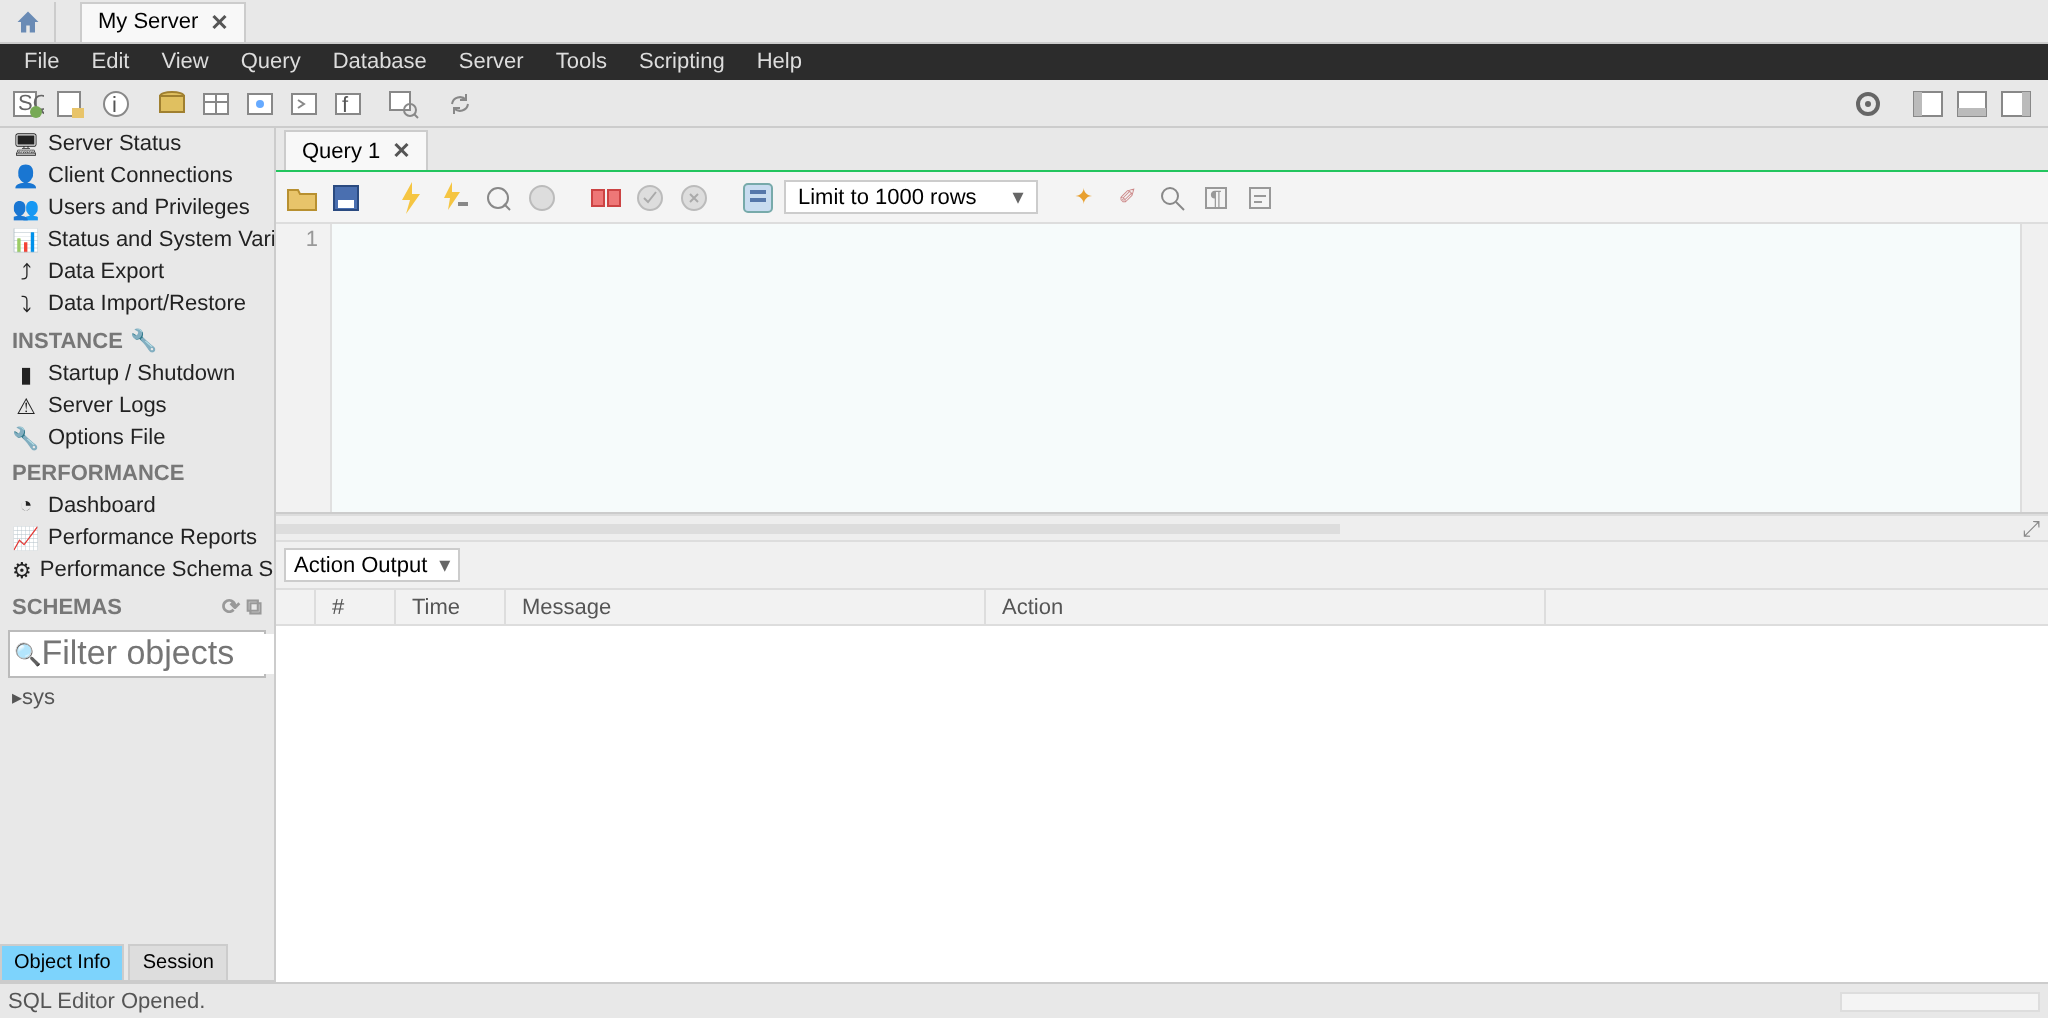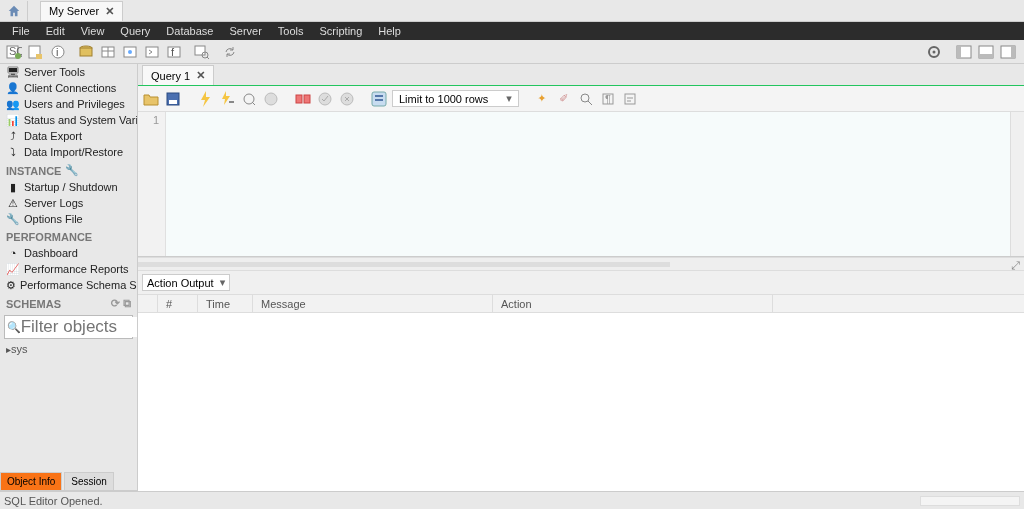--- a/index.html
+++ b/index.html
@@ -26,21 +26,21 @@
   
   .sidebar { width:138px; background:#e8e8e8; border-right:1px solid #ccc; display:flex; flex-direction:column; overflow:hidden; }
   .section-head { font-weight:bold; color:#777; font-size:10px; padding:4px 6px 2px; display:flex; align-items:center; }
   .section-head .collapse { margin-left:auto; color:#999; }
   .nav-item { display:flex; align-items:center; padding:1px 6px; color:#222; white-space:nowrap; }
   .nav-item .ic { width:14px; height:14px; margin-right:4px; display:inline-flex; align-items:center; justify-content:center; }
   .schema-filter { margin:3px 4px; display:flex; align-items:center; border:1px solid #bbb; background:#fff; padding:1px 2px; }
   .schema-filter input { border:none; outline:none; flex:1; font-size:17px; }
   .tab-pair { display:flex; border-bottom:1px solid #ccc; margin-top:4px; }
   .tab-pair .tab { padding:3px 6px; background:#ddd; border:1px solid #ccc; border-bottom:none; margin-right:2px; font-size:10px; }
-  .tab-pair .tab.active { background:#f97316; }
+  .tab-pair .tab.active { background:#7dd3fc; }
   .obj-info { background:#fff; flex:1; padding:3px 4px; color:#444; border-top:1px solid #ccc; }
 
   
   .work { flex:1; display:flex; flex-direction:column; min-width:0; }
   .query-tabs { height:22px; background:#e8e8e8; display:flex; align-items:flex-end; padding-left:4px; border-bottom:1px solid #22c55e; }
   .query-tab { background:#f8f8f8; border:1px solid #ccc; border-bottom:none; padding:3px 8px; display:flex; align-items:center; }
   .query-tab .close { margin-left:6px; color:#555; font-weight:bold; }
 
   .query-toolbar { height:26px; background:#f4f4f4; border-bottom:1px solid #ddd; display:flex; align-items:center; padding:0 4px; gap:4px; }
   .qt-icon { width:18px; height:18px; display:flex; align-items:center; justify-content:center; }
@@ -190,21 +190,21 @@
       </div>
   </div>
 </div>
 
 <div class="main">
 
   <div class="sidebar">
 
     <div class="nav-item">
         <span class="ic">🖥</span>
-        <span>Server Tools</span>
+        <span>Server Status</span>
       </div>
     <div class="nav-item">
         <span class="ic">👤</span>
         <span>Client Connections</span>
       </div>
     <div class="nav-item">
         <span class="ic">👥</span>
         <span>Users and Privileges</span>
       </div>
     <div class="nav-item">

